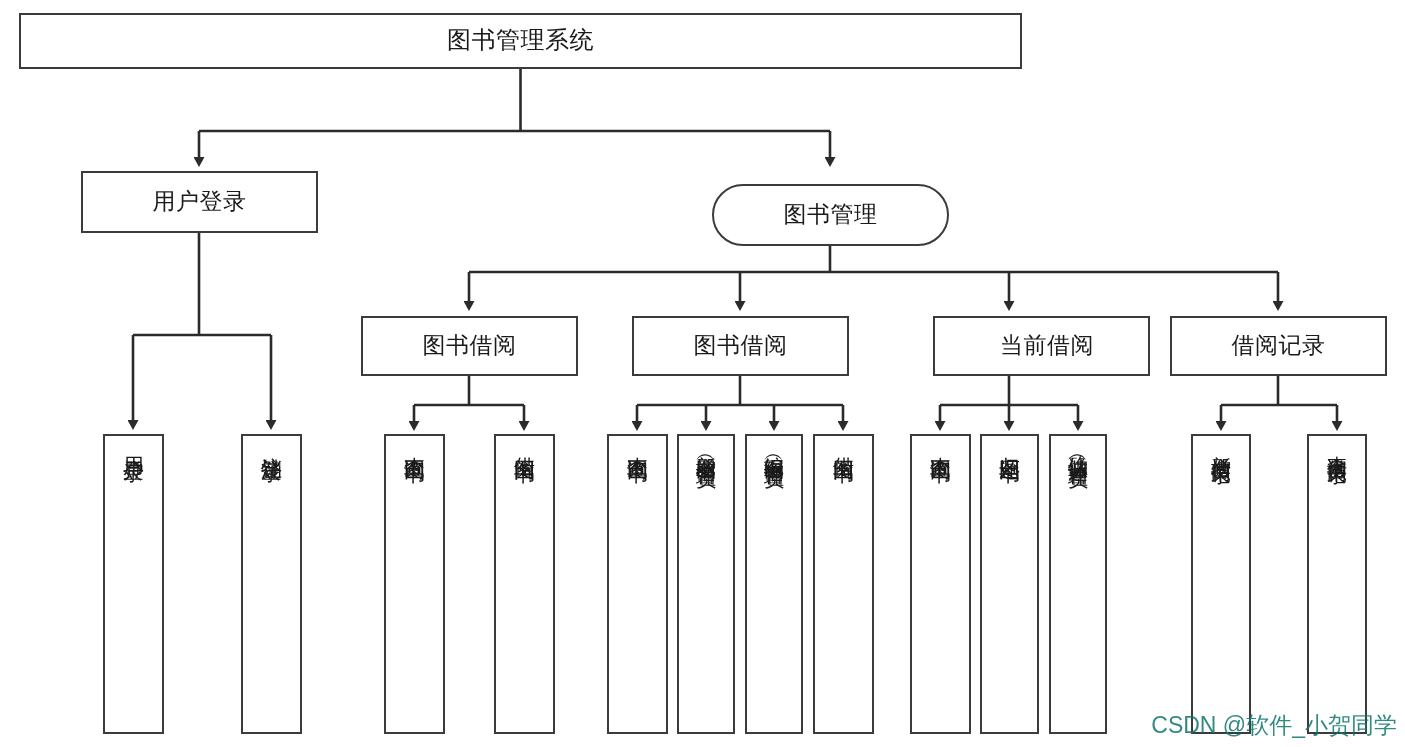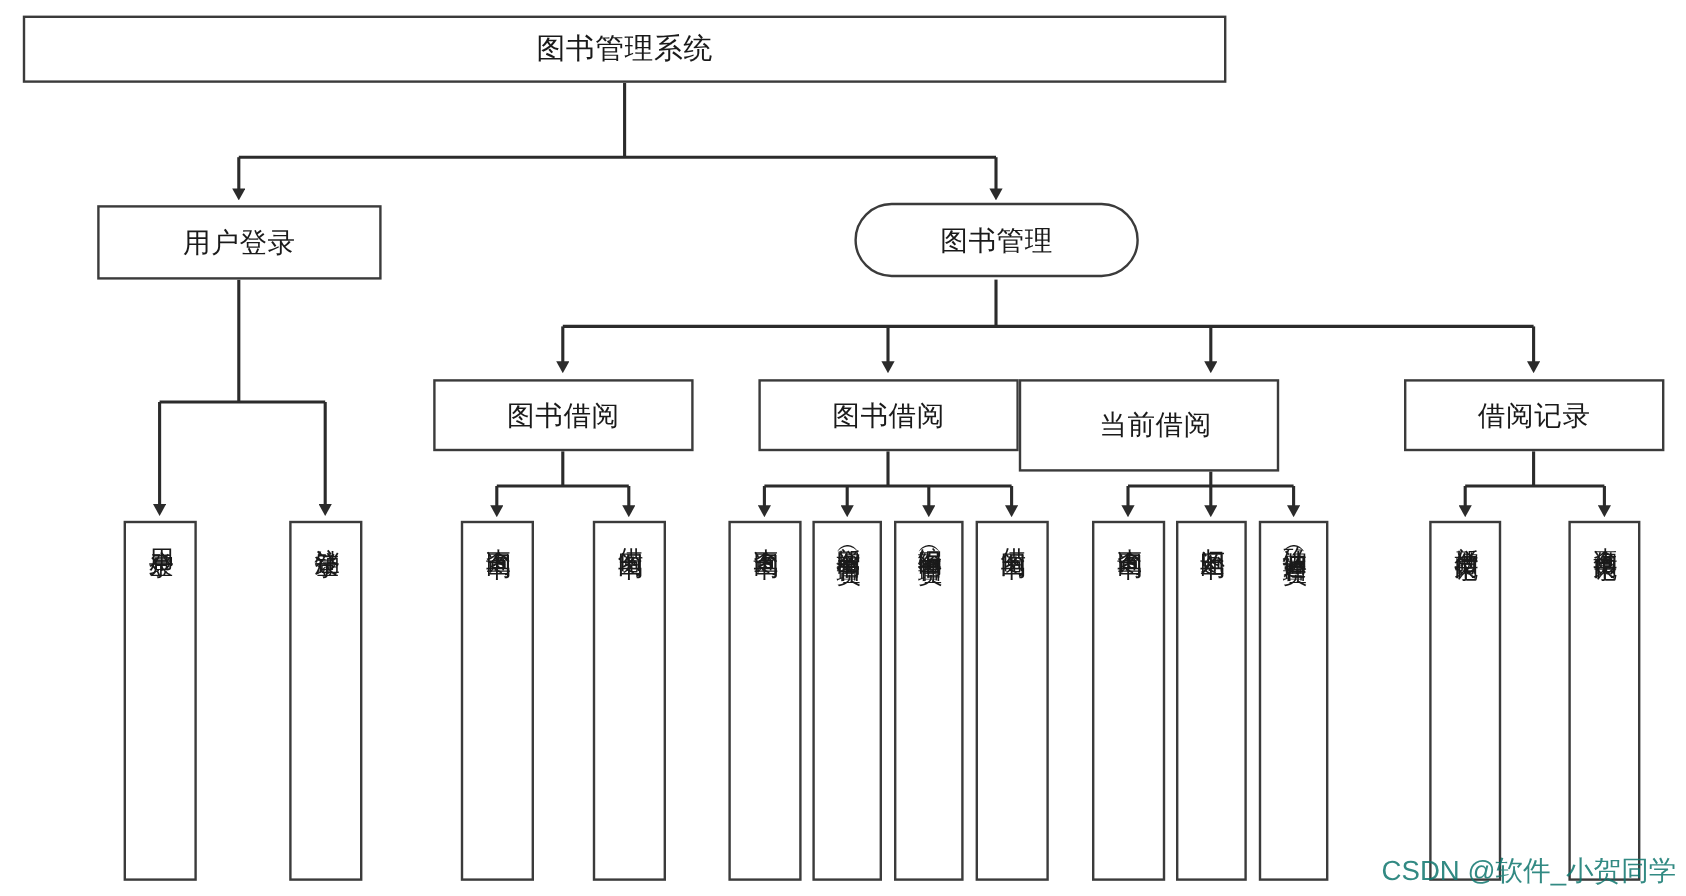--- a/index.html
+++ b/index.html
@@ -36,20 +36,21 @@
     justify-content: center;
     color: #1a1a1a;
     z-index: 2;
   }
   .node .label {
     display: block;
     text-align: center;
     line-height: 1.16;
     letter-spacing: 0.5px;
     white-space: nowrap;
+    font-family: Liberation Serif, serif;
   }
   
   .node.horiz .label {
     font-size: 23px;
   }
   .node.root .label {
     font-size: 24px;
   }
   
   .node.vert {
@@ -137,31 +138,31 @@
     </g>
   </svg>
 
   <div class="node horiz root" style="left:19px; top:13px; width:1003px; height:56px;">
     <span class="label">图书管理系统</span>
   </div>
 
   <div class="node horiz" style="left:81px; top:171px; width:237px; height:62px;">
     <span class="label">用户登录</span>
   </div>
-  <div class="node horiz" style="left:712px; top:169px; width:237px; height:62px;border-radius:31px;">
+  <div class="node horiz" style="left:712px; top:184px; width:237px; height:62px;border-radius:31px;">
     <span class="label">图书管理</span>
   </div>
 
   <div class="node horiz" style="left:361px; top:316px; width:217px; height:60px;">
     <span class="label">图书借阅</span>
   </div>
   <div class="node horiz" style="left:632px; top:316px; width:217px; height:60px;">
     <span class="label">图书借阅</span>
   </div>
-  <div class="node horiz" style="left:849px; top:316px; width:217px; height:77px;padding-left:11px;">
+  <div class="node horiz" style="left:933px; top:316px; width:217px; height:60px;padding-left:11px;">
     <span class="label">当前借阅</span>
   </div>
   <div class="node horiz" style="left:1170px; top:316px; width:217px; height:60px;justify-content:center;">
     <span class="label">借阅记录</span>
   </div>
 
   <div class="node vert" style="left:103px; top:434px; width:61px; height:300px;">
     <span class="label">用户登录</span>
   </div>
   <div class="node vert" style="left:241px; top:434px; width:61px; height:300px;">

